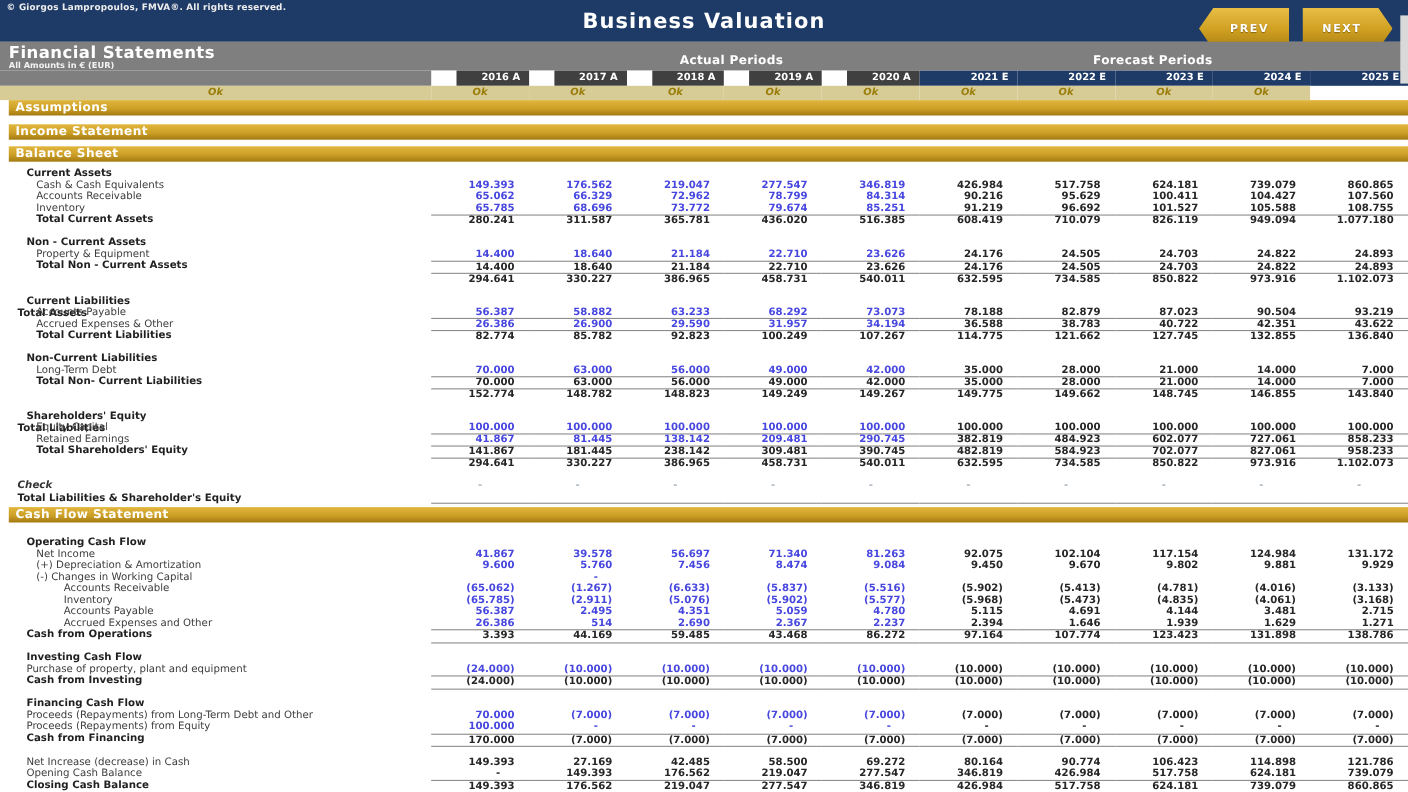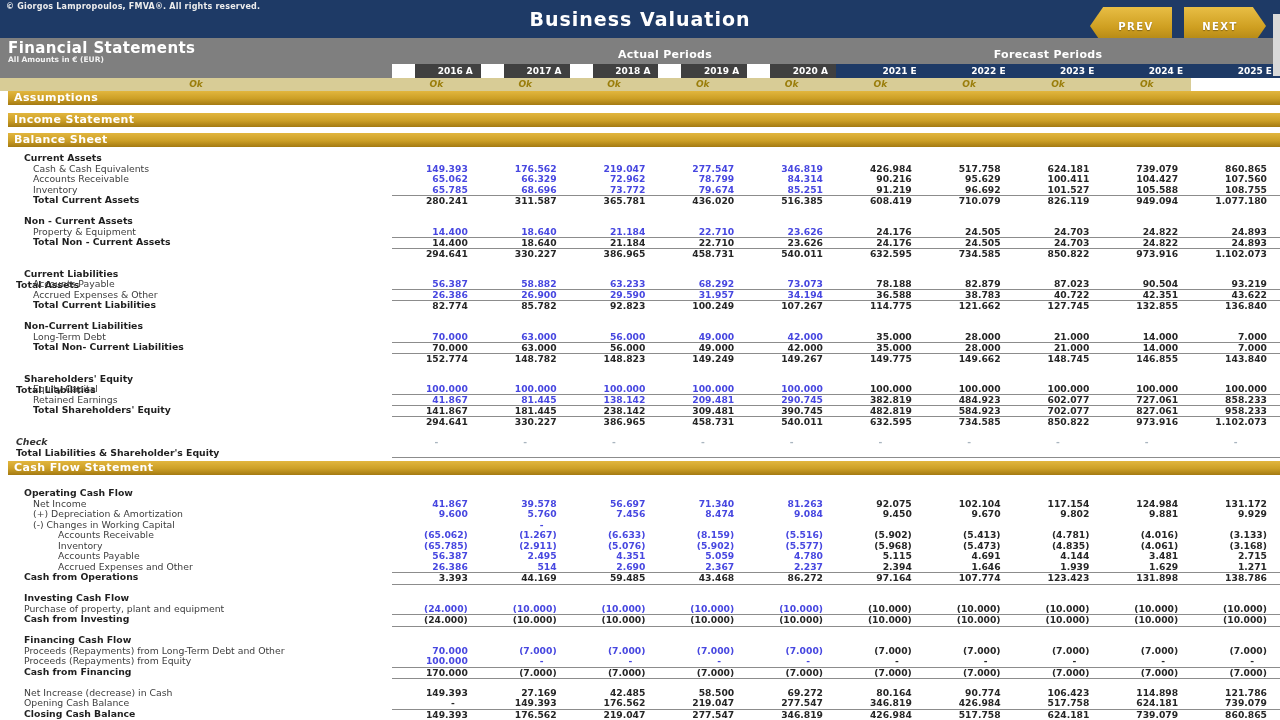--- a/index.html
+++ b/index.html
@@ -415,21 +415,21 @@
         <div class="cell cv"></div>
         <div class="cell cv"></div>
         <div class="cell cv"></div>
         <div class="cell cv"></div>
       </div>
       <div class="trow t-wc">
         <div class="lbl">Accounts Receivable</div>
         <div class="cell blu">(65.062)</div>
         <div class="cell blu">(1.267)</div>
         <div class="cell blu">(6.633)</div>
-        <div class="cell blu">(8.159)</div>
+        <div class="cell blu">(5.837)</div>
         <div class="cell blu">(5.516)</div>
         <div class="cell cv">(5.902)</div>
         <div class="cell cv">(5.413)</div>
         <div class="cell cv">(4.781)</div>
         <div class="cell cv">(4.016)</div>
         <div class="cell cv">(3.133)</div>
       </div>
       <div class="trow t-wc">
         <div class="lbl">Inventory</div>
         <div class="cell blu">(65.785)</div>

